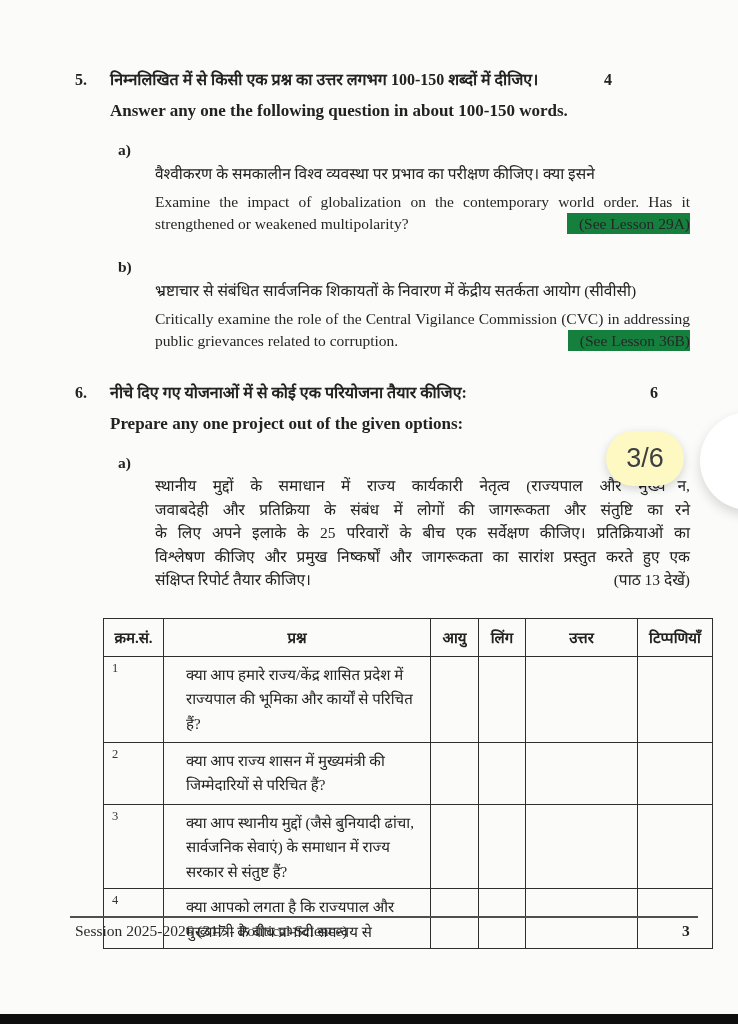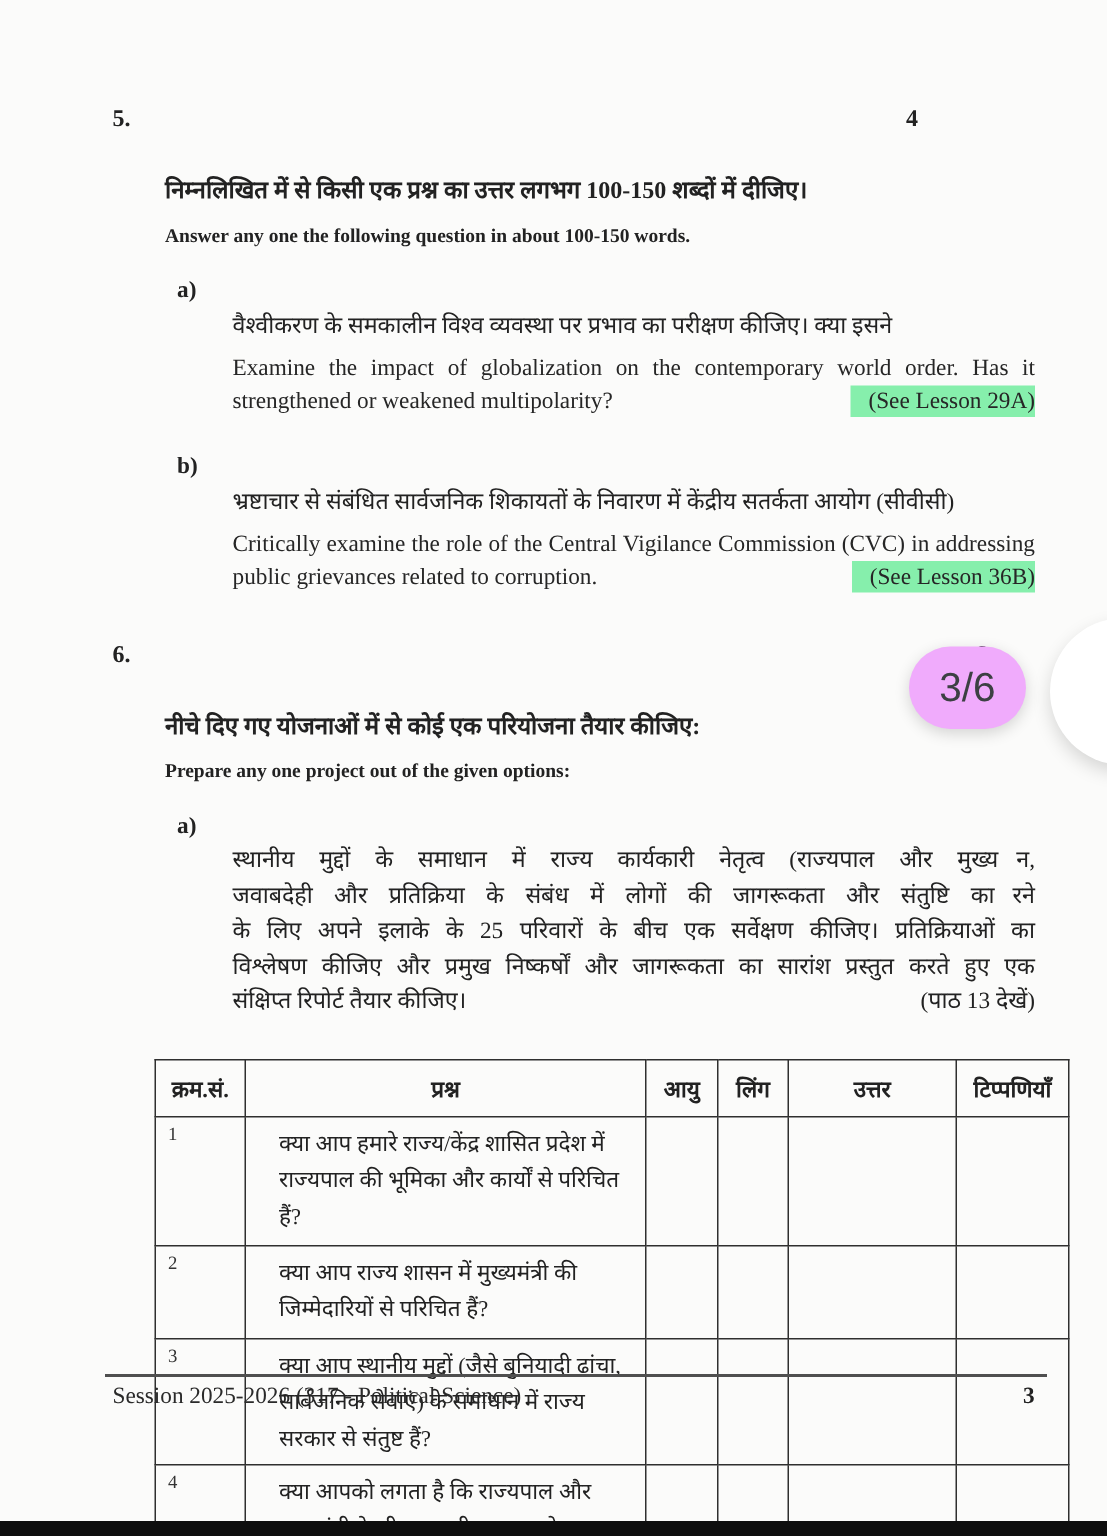--- a/index.html
+++ b/index.html
@@ -6,58 +6,58 @@
   body{
     width:738px;height:1024px;position:relative;overflow:hidden;
     background:#fbfbfa;color:#222;
     font-family:"Liberation Serif", serif;
     -webkit-font-smoothing:antialiased;
   }
   .content{padding:68px 48px 0 75px;}
   
   .qrow{display:flex;font-weight:700;font-size:16px;line-height:24px;}
   .qnum{width:35px;flex:0 0 35px;}
-  .qtitle{white-space:nowrap;margin-top:48px;}
+  .qtitle{white-space:nowrap;}
   .qmarks{margin-left:auto;}
   .m78{margin-right:78px;}
   .m32{margin-right:32px;}
-  .entitle{font-weight:700;margin:9px 0 0 35px;font-size:13px;}
+  .entitle{font-weight:700;margin:9px 0 0 35px;font-size:17px;}
   
   .parts{margin:20px 0 0 43px;display:flex;flex-direction:column;gap:24px;}
   .part{display:flex;}
   .part-label{width:37px;flex:0 0 37px;font-weight:700;font-size:15.5px;}
   .part-body{flex:1;min-width:0;margin-top:20px;}
   .hi{font-size:15.5px;line-height:25px;}
   .jline{display:flex;}
   .jline .left{flex:1;}
   .hi .jline:not(:last-child) .left{text-align-last:justify;}
   .jline .right{margin-left:12px;white-space:nowrap;}
   .en{position:relative;margin-top:5px;font-size:15.5px;line-height:21.5px;text-align:justify;color:#262626;}
-  .en .ref{position:absolute;right:0;bottom:0;background:#86efac;padding-left:12px;}
+  .en .ref{position:absolute;right:0;bottom:0;background:#15803d;padding-left:12px;}
   
   .q6{margin-top:30px;}
   .q6part{margin:20px 0 0 43px;display:flex;}
   .q6 .hi{line-height:23.5px;}
   
   table.survey{border-collapse:collapse;table-layout:fixed;width:609px;margin:26px 0 0 28px;}
   table.survey th,table.survey td{border:1.6px solid #2f2f2f;box-sizing:border-box;}
   table.survey th{font-size:15px;font-weight:700;height:38px;padding:2px;}
   td.no{vertical-align:top;font-size:12.5px;padding:4px 0 0 8px;color:#333;}
   td.q{vertical-align:top;font-size:15px;line-height:24.5px;padding:6px 10px 4px 22px;}
   tbody tr:nth-child(1) td{height:86px;}
   tbody tr:nth-child(2) td{height:62px;}
   tbody tr:nth-child(3) td{height:84px;}
   tbody tr:nth-child(4) td{height:50px;}
   
   .footer-rule{position:absolute;left:70px;top:916px;width:628px;height:2px;background:#4f4f4f;}
   .footer-text{position:absolute;left:75px;top:922px;font-size:15.5px;color:#2a2a2a;}
   .footer-page{position:absolute;left:682px;top:922px;font-size:15.5px;font-weight:700;}
   
   .badge{
-    position:absolute;left:606px;top:431px;width:78px;height:55px;background:#f0abfc;
+    position:absolute;left:606px;top:431px;width:78px;height:55px;background:#fef9c3;
     border-radius:28px;box-shadow:0 3px 10px rgba(0,0,0,0.16);
     display:flex;align-items:center;justify-content:center;
     font-family:"Liberation Sans", sans-serif;font-size:27px;color:#3c4043;
   }
   .fab{
     position:absolute;left:700px;top:412px;width:98px;height:98px;border-radius:50%;
     background:#fff;box-shadow:0 5px 12px rgba(0,0,0,0.15);
   }
   .bottom-bar{position:absolute;left:0;bottom:0;width:738px;height:10px;background:#0e0e0e;}
 </style>

